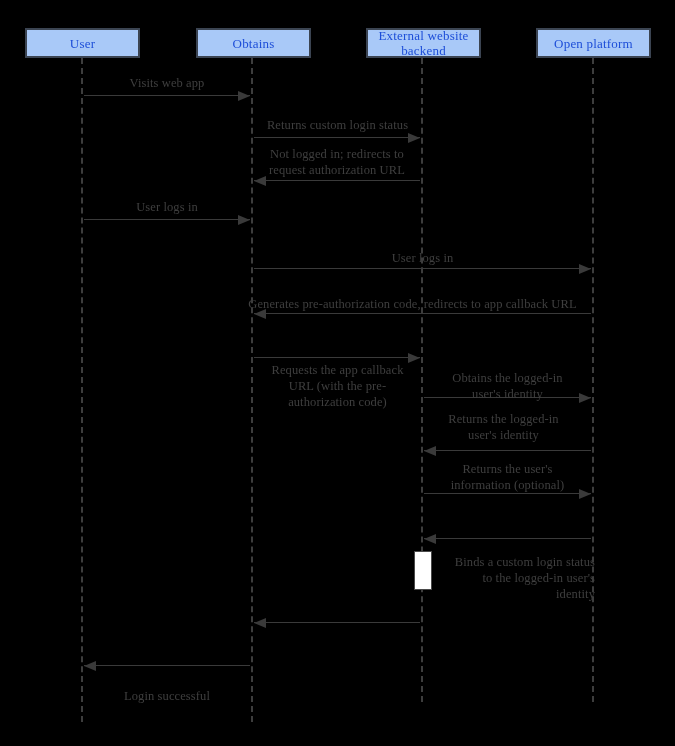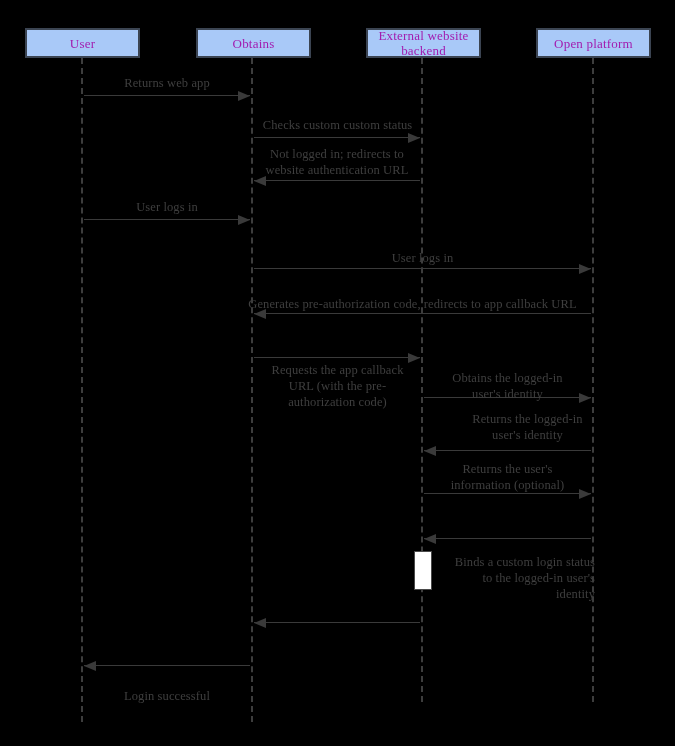--- a/index.html
+++ b/index.html
@@ -19,21 +19,21 @@
   
   .participant {
     position: absolute;
     box-sizing: border-box;
     background: #a9c9f8;
     border: 2px solid #3b4452;
     display: flex;
     align-items: center;
     justify-content: center;
     text-align: center;
-    color: #a21caf;
+    color: #1d4ed8;
     font-size: 13px;
     line-height: 15px;
     letter-spacing: 0.2px;
   }
   .participant .plabel {
     display: block;
     white-space: pre-line;
   }
 
   
@@ -98,49 +98,49 @@
     </div>
     <div class="participant" style="left: 366px; top: 28px; width: 115px; height: 30px;">
       <span class="plabel">External website
 backend</span>
     </div>
     <div class="participant" style="left: 536px; top: 28px; width: 115px; height: 30px;">
       <span class="plabel">Open platform</span>
     </div>
     <div class="msg-line" style="left: 84px; top: 95px; width: 166px;"></div>
     <div class="arrowhead right" style="top: 91px; left: 238px;"></div>
-    <div class="msg-label" style="left: 84px; top: 75px; width: 166px;">Returns web app</div>
+    <div class="msg-label" style="left: 84px; top: 75px; width: 166px;">Visits web app</div>
     <div class="msg-line" style="left: 254px; top: 137px; width: 166px;"></div>
     <div class="arrowhead right" style="top: 133px; left: 408px;"></div>
-    <div class="msg-label" style="left: 250px; top: 117px; width: 175px;">Checks custom custom status</div>
+    <div class="msg-label" style="left: 250px; top: 117px; width: 175px;">Returns custom login status</div>
     <div class="msg-line" style="left: 254px; top: 180px; width: 166px;"></div>
     <div class="arrowhead left" style="top: 176px; left: 254px;"></div>
     <div class="msg-label" style="left: 246px; top: 146px; width: 182px;">Not logged in; redirects to
-website authentication URL</div>
+request authorization URL</div>
     <div class="msg-line" style="left: 84px; top: 219px; width: 166px;"></div>
     <div class="arrowhead right" style="top: 215px; left: 238px;"></div>
     <div class="msg-label" style="left: 84px; top: 199px; width: 166px;">User logs in</div>
     <div class="msg-line" style="left: 254px; top: 268px; width: 337px;"></div>
     <div class="arrowhead right" style="top: 264px; left: 579px;"></div>
     <div class="msg-label" style="left: 254px; top: 250px; width: 337px;">User logs in</div>
     <div class="msg-line" style="left: 254px; top: 313px; width: 337px;"></div>
     <div class="arrowhead left" style="top: 309px; left: 254px;"></div>
     <div class="msg-label" style="left: 236px; top: 296px; width: 353px;">Generates pre-authorization code, redirects to app callback URL</div>
     <div class="msg-line" style="left: 254px; top: 357px; width: 166px;"></div>
     <div class="arrowhead right" style="top: 353px; left: 408px;"></div>
     <div class="msg-label" style="left: 250px; top: 362px; width: 175px;">Requests the app callback
 URL (with the pre-
 authorization code)</div>
     <div class="msg-line" style="left: 424px; top: 397px; width: 167px;"></div>
     <div class="arrowhead right" style="top: 393px; left: 579px;"></div>
     <div class="msg-label" style="left: 420px; top: 370px; width: 175px;">Obtains the logged-in
 user's identity</div>
     <div class="msg-line" style="left: 424px; top: 450px; width: 167px;"></div>
     <div class="arrowhead left" style="top: 446px; left: 424px;"></div>
-    <div class="msg-label" style="left: 440px; top: 411px; width: 175px;">Returns the logged-in
+    <div class="msg-label" style="left: 416px; top: 411px; width: 175px;">Returns the logged-in
 user's identity</div>
     <div class="msg-line" style="left: 424px; top: 493px; width: 167px;"></div>
     <div class="arrowhead right" style="top: 489px; left: 579px;"></div>
     <div class="msg-label" style="left: 420px; top: 461px; width: 175px;">Returns the user's
 information (optional)</div>
     <div class="msg-line" style="left: 424px; top: 538px; width: 167px;"></div>
     <div class="arrowhead left" style="top: 534px; left: 424px;"></div>
     <div class="activation" style="left: 414px; top: 551px; width: 18px; height: 39px;"></div>
     <div class="msg-label" style="left: 430px; top: 554px; width: 165px; text-align: right;">Binds a custom login status
 to the logged-in user's

